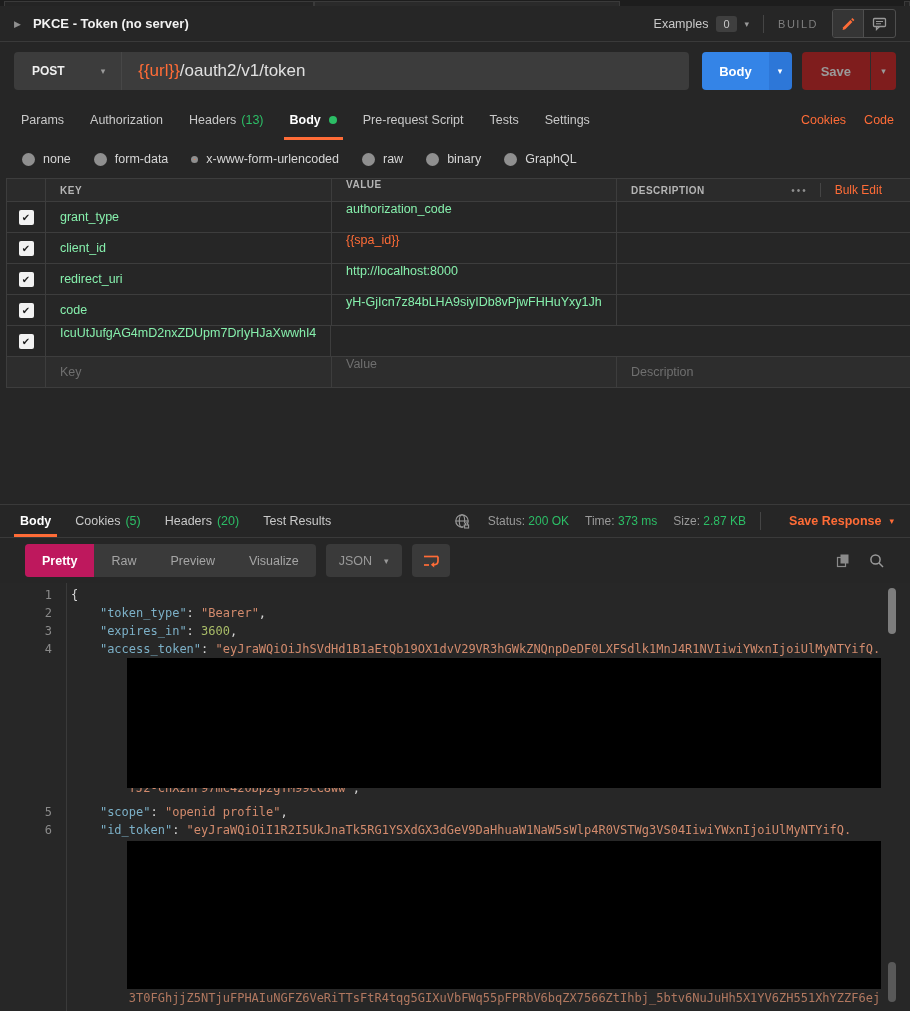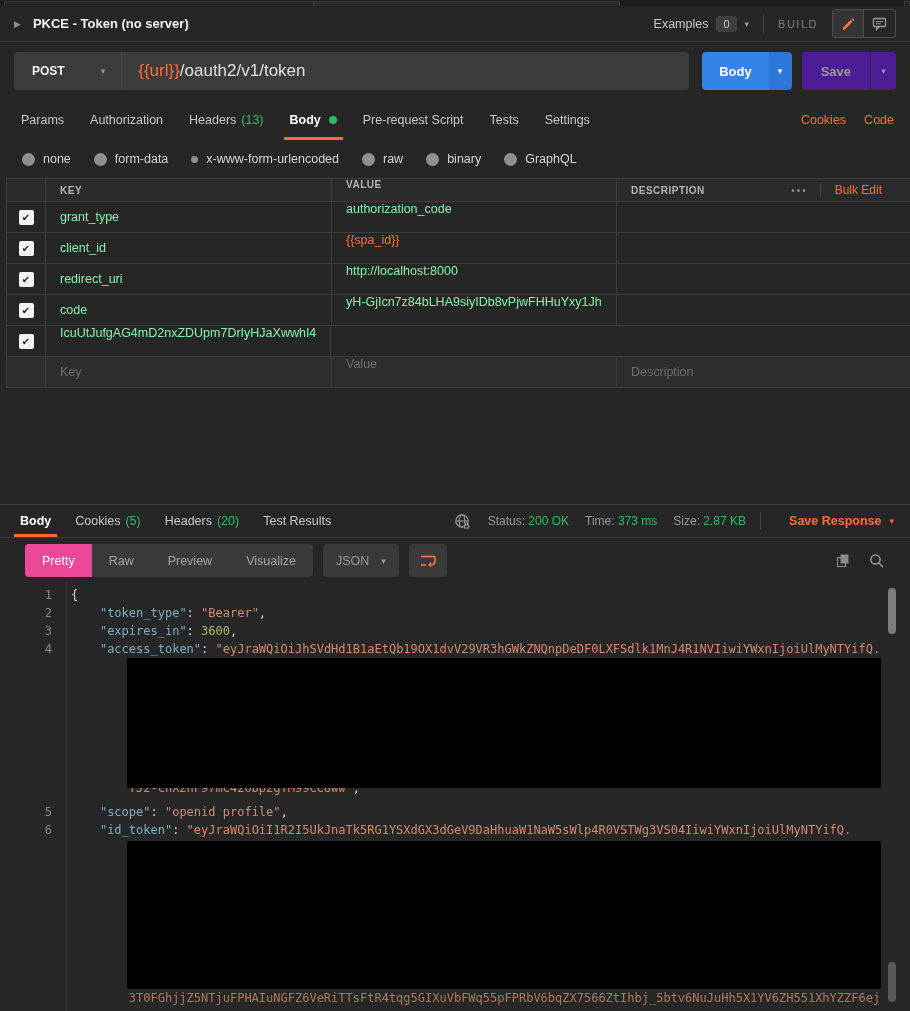--- a/index.html
+++ b/index.html
@@ -34,21 +34,21 @@
   .url-field{flex:1;height:38px;background:var(--field);border-radius:4px;display:flex;align-items:center;min-width:0}
   .method{font-weight:bold;font-size:12px;color:#efefef;padding-left:18px}
   .method-caret{margin:0 16px 0 36px}
   .fdiv{width:1px;height:38px;background:#474747;margin-right:16px}
   .url-text{font-size:17px;white-space:nowrap;overflow:hidden}
   .url-var{color:var(--orange)}
   .split-btn{height:38px;border-radius:4px;display:flex;overflow:hidden;flex:none}
   .send{margin-left:13px}
   .send-main{background:var(--blue);color:#fff;font-weight:bold;font-size:13px;display:flex;align-items:center;padding:0 17px}
   .send-caret{background:var(--blue-dk);width:23px;display:flex;align-items:center;justify-content:center;color:#fff}
-  .save{margin-left:10px;background:#4c1d95}
+  .save{margin-left:10px;background:#7f1d1d}
   .save-main{color:var(--faint);font-weight:bold;font-size:13px;display:flex;align-items:center;padding:0 19px;border-right:1px solid #2d2d2d}
   .save-caret{width:25px;display:flex;align-items:center;justify-content:center}
   
   .req-tabs{display:flex;align-items:stretch;height:40px;padding:0 8px}
   .tab{position:relative;display:flex;align-items:center;padding:0 13px;font-size:12.5px;color:var(--dim)}
   .tab .count{color:var(--green);margin-left:5px}
   .tab.active{color:#fff;font-weight:bold}
   .tab.active::after{content:"";position:absolute;left:7px;right:7px;bottom:0;height:3px;background:var(--orange)}
   .dot{width:8px;height:8px;border-radius:50%;background:var(--green);margin-left:8px}
   .req-tabs-right{margin-left:auto;display:flex;align-items:center;gap:18px;padding-right:8px}
@@ -85,21 +85,21 @@
   .resp-meta{margin-left:auto;display:flex;align-items:center;padding-right:8px;font-size:12px}
   .meta-pair{margin-left:16px;white-space:nowrap}
   .meta-label{color:var(--faint)}
   .meta-val{color:var(--green)}
   .save-resp{color:var(--orange);font-weight:bold;font-size:12.5px;margin-left:14px}
   .save-resp-caret{color:var(--orange);font-size:9px;margin-left:8px}
   
   .viewer-bar{height:45px;display:flex;align-items:center;padding:0 25px}
   .seg-group{display:flex;background:var(--seg);border-radius:4px;height:33px;overflow:hidden}
   .seg{padding:0 17px;display:flex;align-items:center;font-size:12.5px;color:#a5a5a5}
-  .seg.active{background:#ec4899;color:#fff;font-weight:normal}
+  .seg.active{background:#be185d;color:#fff;font-weight:bold}
   .lang-select{height:33px;background:var(--seg);border-radius:4px;display:flex;align-items:center;padding:0 13px;gap:12px;color:var(--faint);font-size:12.5px;margin-left:10px}
   .wrap-btn{height:33px;width:38px;background:var(--seg);border-radius:4px;display:flex;align-items:center;justify-content:center;margin-left:10px}
   .vb-right{margin-left:auto;display:flex;align-items:center;gap:17px}
   
   .code-area{position:relative;height:428px;background:#272727;padding-top:3px;
              font-family:"DejaVu Sans Mono",monospace;font-size:12px;overflow:hidden}
   .gutter-line{position:absolute;left:66px;top:0;bottom:0;width:1px;background:#3a3a3a}
   .code-line{display:flex;height:18px;line-height:18px;white-space:pre;max-width:886px;overflow:hidden}
   .ln{flex:0 0 52px;text-align:right;color:#8a8a8a}
   .lc{padding-left:19px}

